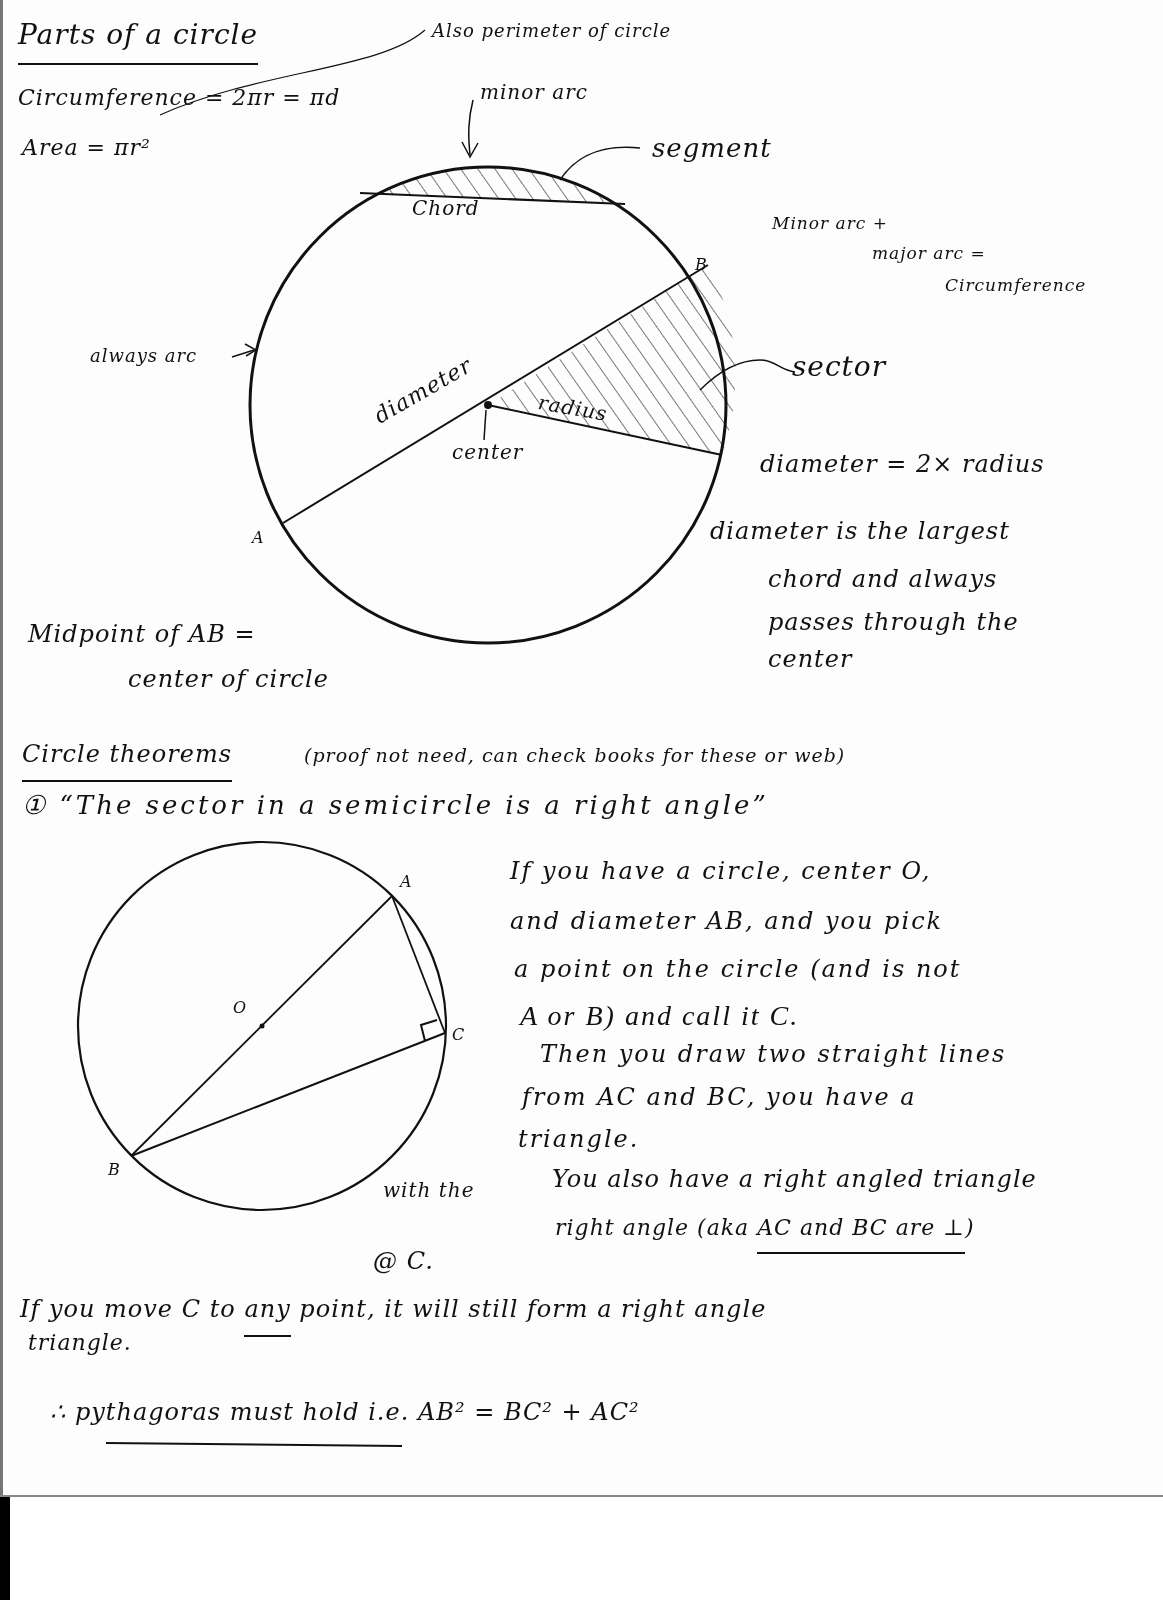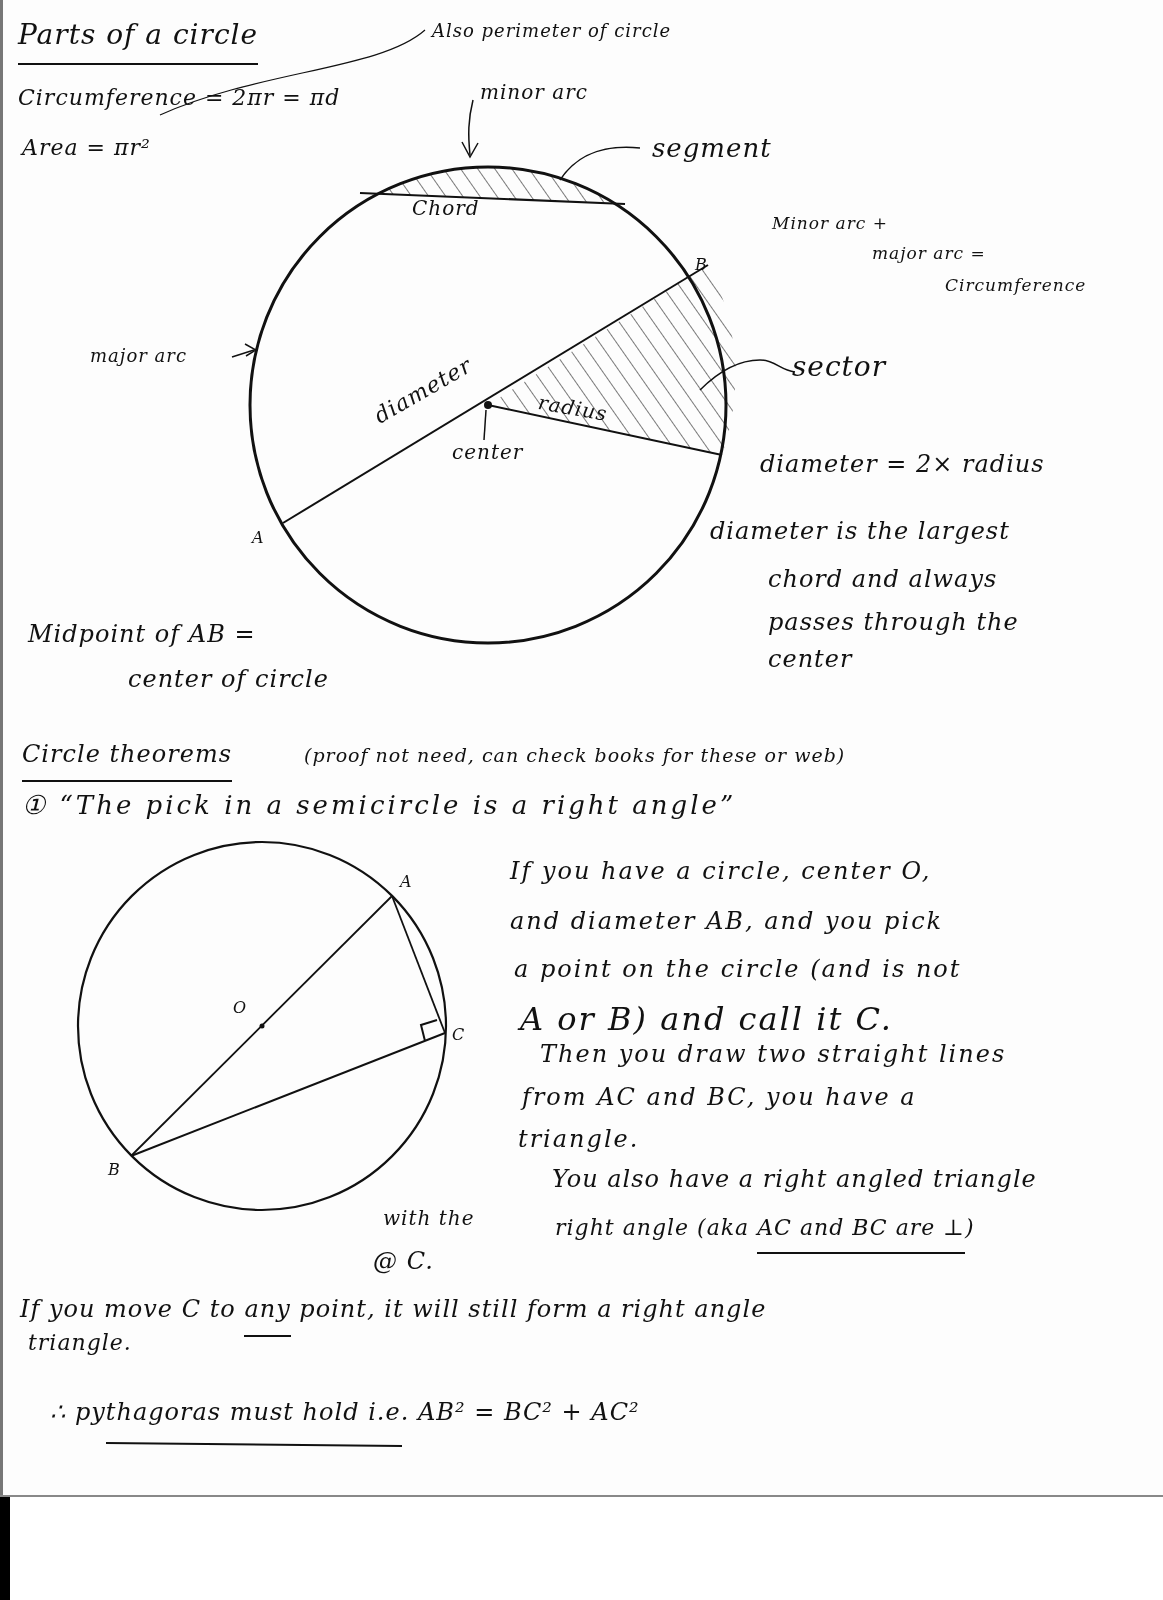--- a/index.html
+++ b/index.html
@@ -75,21 +75,21 @@
   <span class="u">Parts of a circle</span>
 </div>
 <div class="hw" style="left:432px;top:20px;font-size:18px;">Also perimeter of circle</div>
 
 <div class="hw" style="left:18px;top:85px;font-size:22px;">Circumference = 2πr = πd</div>
 <div class="hw" style="left:22px;top:135px;font-size:22px;">Area = πr²</div>
 
 <div class="hw" style="left:480px;top:80px;font-size:20px;">minor arc</div>
 <div class="hw" style="left:652px;top:133px;font-size:26px;">segment</div>
 <div class="hw" style="left:412px;top:196px;font-size:20px;">Chord</div>
-<div class="hw" style="left:90px;top:345px;font-size:18px;line-height:22px;text-align:center;">major arc</div>
+<div class="hw" style="left:90px;top:345px;font-size:18px;line-height:22px;text-align:center;">always arc</div>
 <div class="hw" style="left:792px;top:350px;font-size:28px;">sector</div>
 <div class="hw" style="left:376px;top:405px;font-size:22px;transform:rotate(-30deg);transform-origin:left center;">diameter</div>
 <div class="hw" style="left:538px;top:396px;font-size:20px;transform:rotate(10deg);">radius</div>
 <div class="hw" style="left:452px;top:440px;font-size:20px;">center</div>
 <div class="hw" style="left:252px;top:528px;font-size:16px;">A</div>
 <div class="hw" style="left:695px;top:255px;font-size:16px;">B</div>
 
 <div class="hw" style="left:772px;top:213px;font-size:17px;">Minor arc +</div>
 <div class="hw" style="left:872px;top:243px;font-size:17px;">major arc =</div>
 <div class="hw" style="left:945px;top:275px;font-size:17px;">Circumference</div>
@@ -99,37 +99,37 @@
 <div class="hw" style="left:768px;top:608px;font-size:24px;">passes through the</div>
 <div class="hw" style="left:768px;top:645px;font-size:24px;">center</div>
 
 <div class="hw" style="left:28px;top:620px;font-size:24px;">Midpoint of AB =</div>
 <div class="hw" style="left:128px;top:665px;font-size:24px;">center of circle</div>
 
 <div class="hw" style="left:22px;top:740px;font-size:24px;">
   <span class="u">Circle theorems</span>
 </div>
 <div class="hw" style="left:290px;top:744px;font-size:19px;margin-left:14px;">(proof not need, can check books for these or web)</div>
-<div class="hw" style="left:22px;top:790px;font-size:26px;letter-spacing:3px;">① “The pick in a semicircle is a right angle”</div>
+<div class="hw" style="left:22px;top:790px;font-size:26px;letter-spacing:3px;">① “The sector in a semicircle is a right angle”</div>
 
 <div class="hw" style="left:400px;top:872px;font-size:16px;">A</div>
 <div class="hw" style="left:452px;top:1025px;font-size:16px;">C</div>
 <div class="hw" style="left:108px;top:1160px;font-size:16px;">B</div>
 <div class="hw" style="left:233px;top:998px;font-size:16px;">O</div>
 
 <div class="hw" style="left:510px;top:857px;font-size:24px;letter-spacing:2px;">If you have a circle, center O,</div>
 <div class="hw" style="left:510px;top:907px;font-size:24px;letter-spacing:2px;">and diameter AB, and you pick</div>
 <div class="hw" style="left:514px;top:955px;font-size:24px;letter-spacing:2px;">a point on the circle (and is not</div>
-<div class="hw" style="left:520px;top:1000px;font-size:32px;letter-spacing:2px;">A or B) and call it C.</div>
+<div class="hw" style="left:520px;top:1000px;font-size:28px;letter-spacing:2px;font-family:Liberation Serif, serif;">A or B) and call it C.</div>
 <div class="hw" style="left:540px;top:1040px;font-size:24px;letter-spacing:2px;">Then you draw two straight lines</div>
 <div class="hw" style="left:522px;top:1083px;font-size:24px;letter-spacing:2px;">from AC and BC, you have a</div>
 <div class="hw" style="left:518px;top:1125px;font-size:24px;letter-spacing:2px;">triangle.</div>
 
 <div class="hw" style="left:552px;top:1165px;font-size:24px;">You also have a right angled triangle</div>
-<div class="hw" style="left:383px;top:1206px;font-size:20px;">with the</div>
+<div class="hw" style="left:383px;top:1178px;font-size:20px;">with the</div>
 <div class="hw" style="left:555px;top:1215px;font-size:22px;">
   <span>right angle (aka </span><span class="u">AC and BC are ⊥</span><span>)</span>
 </div>
 <div class="hw" style="left:373px;top:1247px;font-size:24px;">@ C.</div>
 
 <div class="hw" style="left:20px;top:1295px;font-size:24px;">
   <span>If you move C to </span><span class="u">any</span><span> point, it will still form a right angle</span>
 </div>
 <div class="hw" style="left:28px;top:1330px;font-size:22px;">triangle.</div>
 

